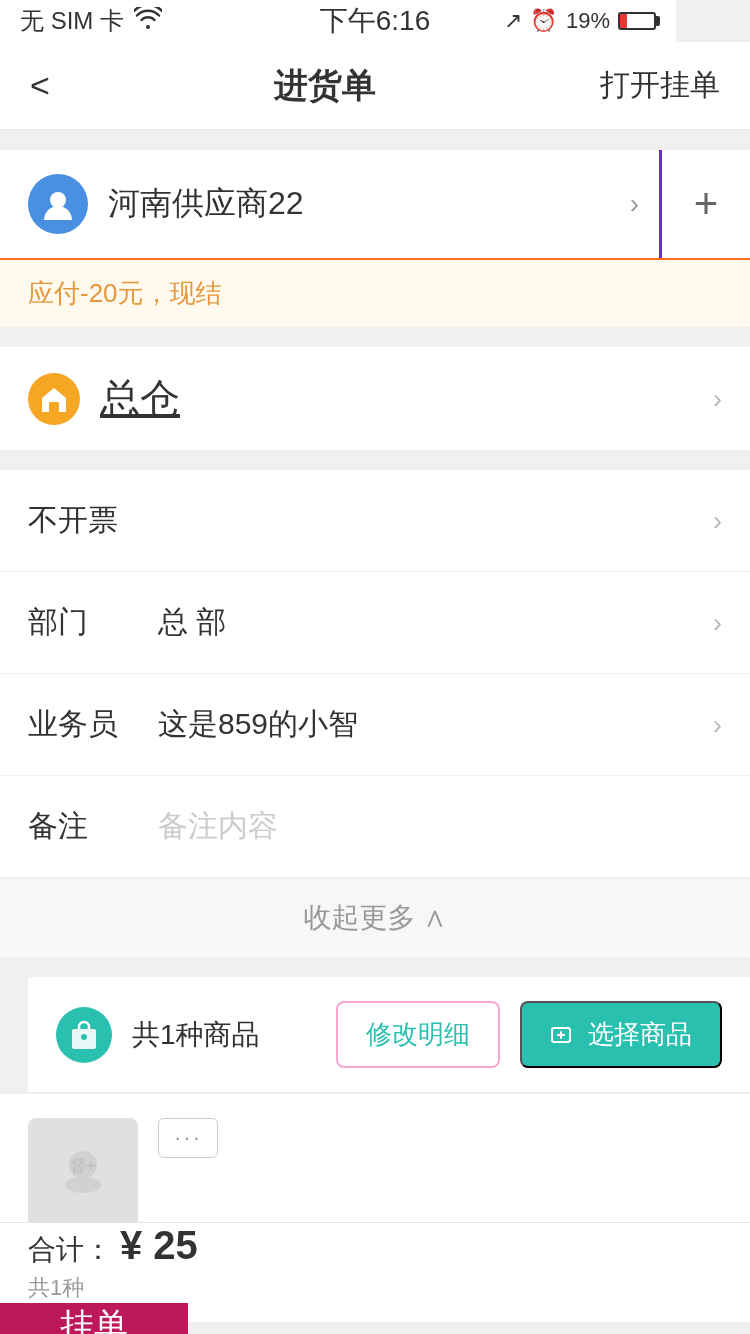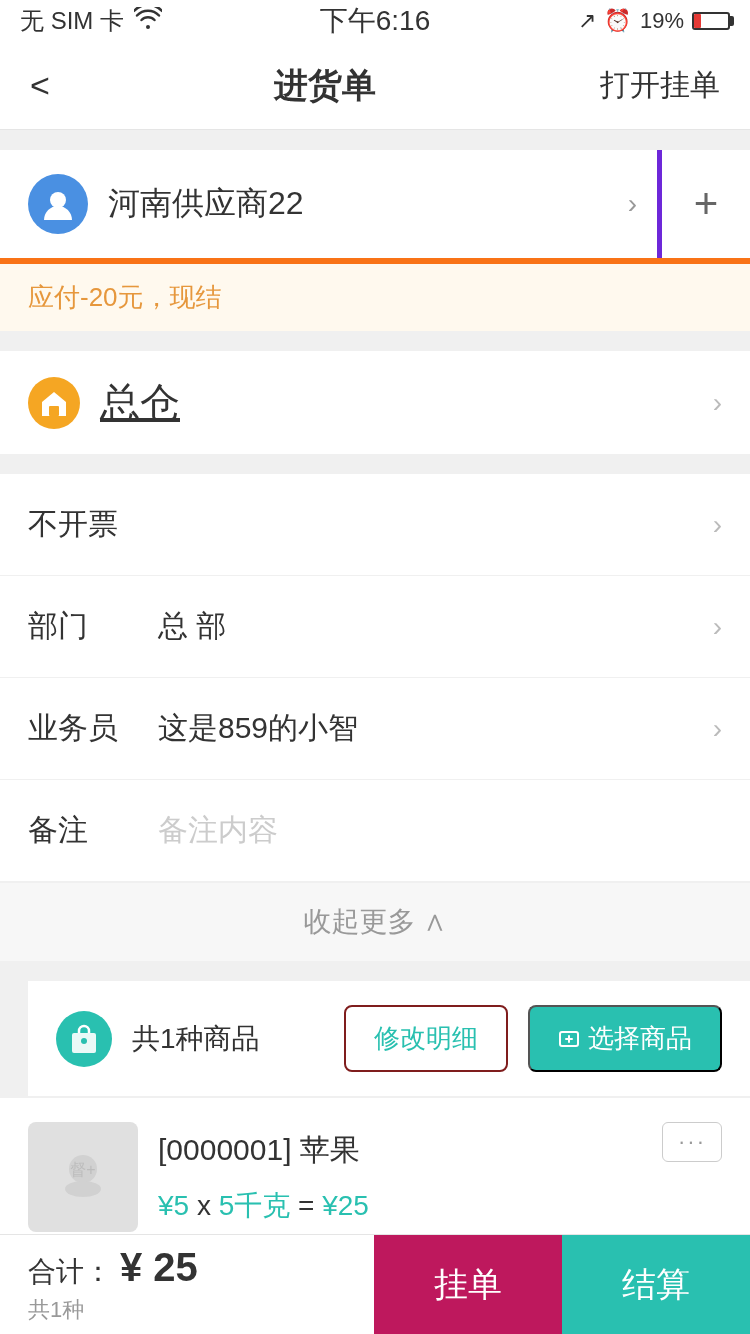--- a/index.html
+++ b/index.html
@@ -8,21 +8,21 @@
       width: 750px;
       min-height: 1334px;
       font-family: -apple-system, "PingFang SC", "Helvetica Neue", sans-serif;
       background: #f0f0f0;
       font-size: 28px;
       color: #333;
     }
 
     
     .status-bar {
-      width: 750px;
+      width: 676px;
       height: 42px;
       background: #fff;
       display: flex;
       align-items: center;
       justify-content: space-between;
       padding: 0 20px;
       font-size: 24px;
       color: #333;
     }
     .status-bar-left { display: flex; align-items: center; gap: 10px; }
@@ -59,42 +59,42 @@
     .supplier-section {
       background: #fff;
       display: flex;
       align-items: stretch;
     }
     .supplier-main {
       flex: 1;
       display: flex;
       align-items: center;
       padding: 24px 0 24px 28px;
-      border-right: 5px solid #6d28d9;
+      border-right: 3px solid #6d28d9;
     }
     .supplier-avatar {
       width: 60px; height: 60px; border-radius: 50%; background: #4a90e2;
       display: flex; align-items: center; justify-content: center; margin-right: 20px; flex-shrink: 0;
     }
     .supplier-avatar svg { width: 36px; height: 36px; }
     .supplier-name { font-size: 32px; color: #333; flex: 1; }
     .supplier-arrow { font-size: 28px; color: #999; margin-right: 20px; }
     .supplier-add {
       width: 88px;
       display: flex; align-items: center; justify-content: center;
       font-size: 42px; color: #666; cursor: pointer;
     }
 
     
     .warning-banner {
       background: #fff9ee;
       padding: 16px 28px;
       font-size: 26px;
       color: #e6973c;
-      border-top: 6px solid #f97316;
+      border-top: 2px solid #f97316;
     }
 
     
     .warehouse-section {
       background: #fff;
       margin-top: 20px;
       display: flex;
       align-items: center;
       padding: 24px 28px;
     }
@@ -153,37 +153,37 @@
       gap: 20px;
       margin-left: 28px;
     }
     .product-icon {
       width: 56px; height: 56px; border-radius: 50%; background: #29c0b0;
       display: flex; align-items: center; justify-content: center;
     }
     .product-count { flex: 1; font-size: 28px; color: #333; }
     .btn-modify {
       padding: 14px 28px;
-      border: 2px solid #7f1d1d;
+      border: 2px solid #f9a8d4;
       border-radius: 8px;
       font-size: 26px;
       color: #29c0b0;
       background: #fff;
       cursor: pointer;
     }
     .btn-select {
       padding: 14px 28px;
       border-radius: 8px;
       font-size: 26px;
       color: #fff;
       background: #29c0b0;
       cursor: pointer;
       display: flex;
       align-items: center;
-      gap: 8px;
+      gap: 16px;
     }
 
     
     .product-item {
       background: #fff;
       margin-top: 2px;
       display: flex;
       align-items: center;
       padding: 24px 28px;
       gap: 20px;
@@ -201,27 +201,28 @@
       width: 60px; height: 40px;
       border: 1px solid #ccc; border-radius: 6px;
       display: flex; align-items: center; justify-content: center;
       color: #999; font-size: 22px; cursor: pointer; letter-spacing: 2px;
       align-self: flex-start;
     }
 
     
     .bottom-bar {
       position: fixed;
-      bottom: 0;
+      bottom: 12px;
       width: 750px;
       height: 100px;
       display: flex;
       align-items: stretch;
       background: #fff;
       border-top: 1px solid #e5e5e5;
+      flex-direction: column;
     }
     .bottom-total {
       flex: 1;
       display: flex;
       flex-direction: column;
       justify-content: center;
       padding: 0 28px;
     }
     .bottom-total-row { font-size: 28px; color: #333; display: flex; align-items: baseline; gap: 8px; }
     .bottom-total-amount { font-size: 40px; font-weight: 600; color: #333; }
@@ -345,33 +346,20 @@
 </div>
 
 <div class="product-item">
   <div class="product-thumb">
     <svg viewBox="0 0 60 60" fill="none">
       <circle cx="30" cy="22" r="14" fill="#bbb"></circle>
       <ellipse cx="30" cy="42" rx="18" ry="8" fill="#bbb"></ellipse>
       <text x="30" y="28" text-anchor="middle" font-size="16" fill="#888">督+</text>
     </svg>
   </div>
-  <div class="product-info">
-    <div class="product-name">
-      <span>[0000001]</span>
-      <span>苹果</span>
-    </div>
-    <div class="product-price">
-      <span>¥5</span>
-      x
-      <span style="color:#29c0b0">5千克</span>
-      =
-      <span style="color:#29c0b0">¥25</span>
-    </div>
-  </div>
   <div class="product-more">···</div>
 </div>
 
 <div class="spacer-bottom"></div>
 
 <div class="bottom-bar">
   <div class="bottom-total">
     <div class="bottom-total-row">
       <span>合计：</span>
       <span class="bottom-total-amount">¥ 25</span>

